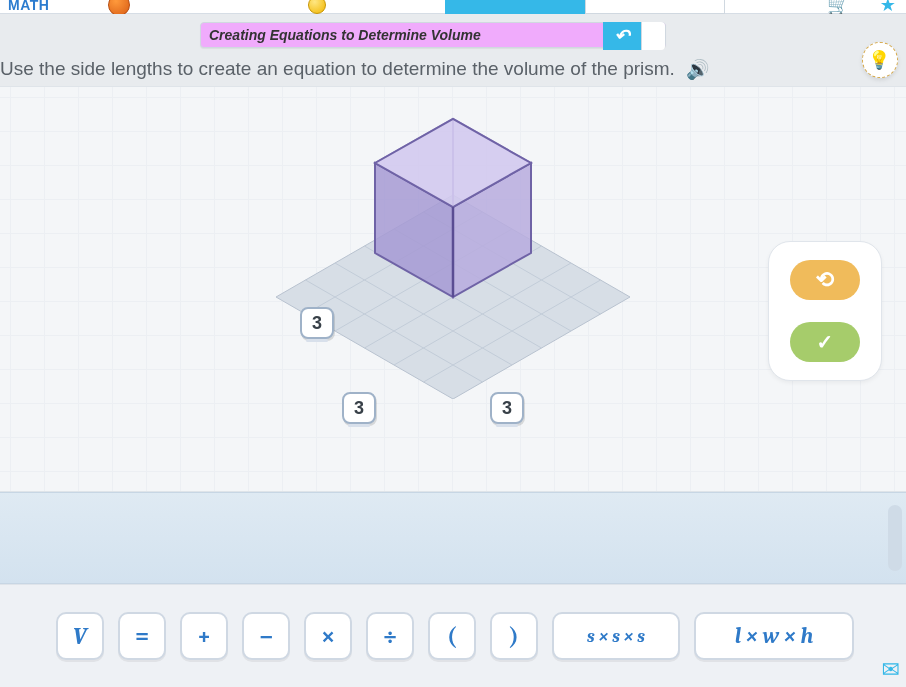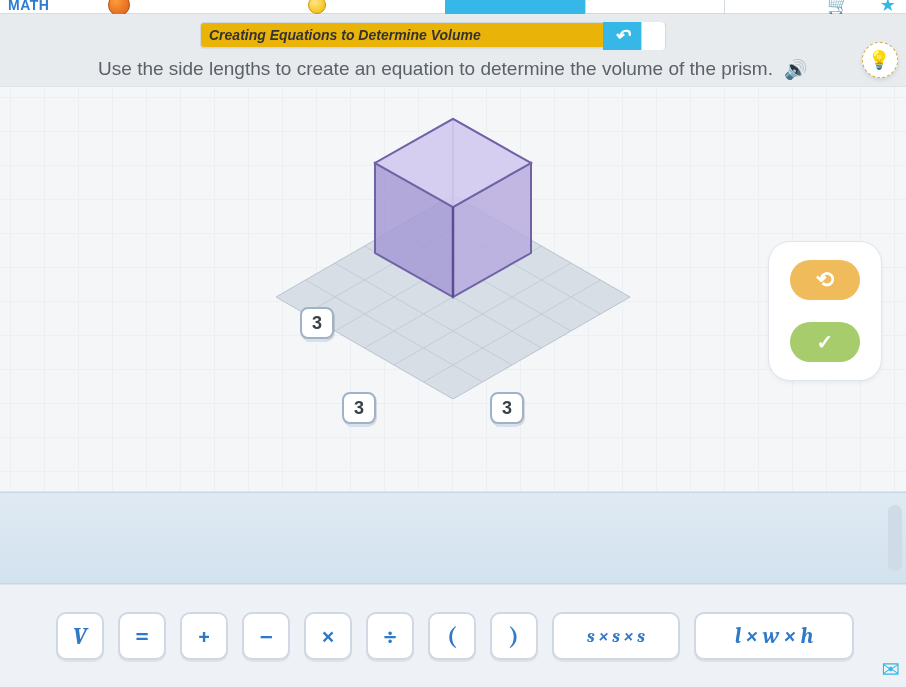--- a/index.html
+++ b/index.html
@@ -14,42 +14,42 @@
   .topbar-tabs .active { background:#35b8e8; border-color:#35b8e8; }
   .topbar-ball { position:absolute; left:108px; top:-6px; width:22px; height:22px; border-radius:50%; background: radial-gradient(circle at 35% 30%, #ff9a3c, #d95d14); border:1px solid #b54a0e;}
   .topbar-coin { position:absolute; left:308px; top:-4px; width:18px; height:18px; border-radius:50%; background: radial-gradient(circle at 35% 30%, #ffe783, #f1b600); border:1px solid #c79400;}
   .topbar-icon-cart { position:absolute; right:56px; top:-6px; color:#35b8e8; font-size:18px; }
   .topbar-icon-star { position:absolute; right:10px; top:-6px; color:#35b8e8; font-size:18px; }
 
   
   .title-row { position: relative; height: 72px; background:#e8ebee; }
   .title-chip {
     position:absolute; left:200px; top:8px; width:466px; height:26px;
-    background:#eab308; border:1px solid #d0d8e0; border-radius:4px;
+    background:#f0abfc; border:1px solid #d0d8e0; border-radius:4px;
     display:flex; align-items:center; padding-left:8px;
     font-size:14px; font-weight:700; color:#333; font-style:italic;
     box-shadow:0 1px 1px rgba(0,0,0,.06);
   }
   .title-chip .back {
     position:absolute; right:24px; top:-1px; width:38px; height:28px;
     background:#35b8e8; display:flex; align-items:center; justify-content:center;
     color:#fff; font-size:18px; border-top-right-radius:0;
   }
   .title-chip .blank {
     position:absolute; right:0; top:-1px; width:24px; height:28px;
     background:#fff; border-left:1px solid #d0d8e0; border-radius:0 4px 4px 0;
   }
   .hint-bulb {
     position:absolute; right:8px; top:28px; width:36px; height:36px; border-radius:50%;
     background:#fff; border:1px dashed #d7a948; display:flex; align-items:center; justify-content:center;
     box-shadow:0 2px 4px rgba(0,0,0,.1);
   }
   .hint-bulb span { color:#f2a100; font-size:18px; }
   .instruction {
-    position:absolute; left:0; right:0; top:44px; text-align:center;
+    position:absolute; left:0; right:0; top:44px; 
     font-size:19px; color:#5a6168;
   }
   .instruction .speaker { display:inline-block; vertical-align:middle; margin-left:6px; color:#6b7178; cursor:pointer; }
 
   
   .workspace { position:absolute; left:0; right:0; top:86px; height:406px; background:#f4f6f8; border-top:1px solid #dfe4e9; border-bottom:1px solid #dfe4e9; }
   .grid-bg {
     position:absolute; inset:0;
     background-image:
       linear-gradient(#e6eaef 1px, transparent 1px),

